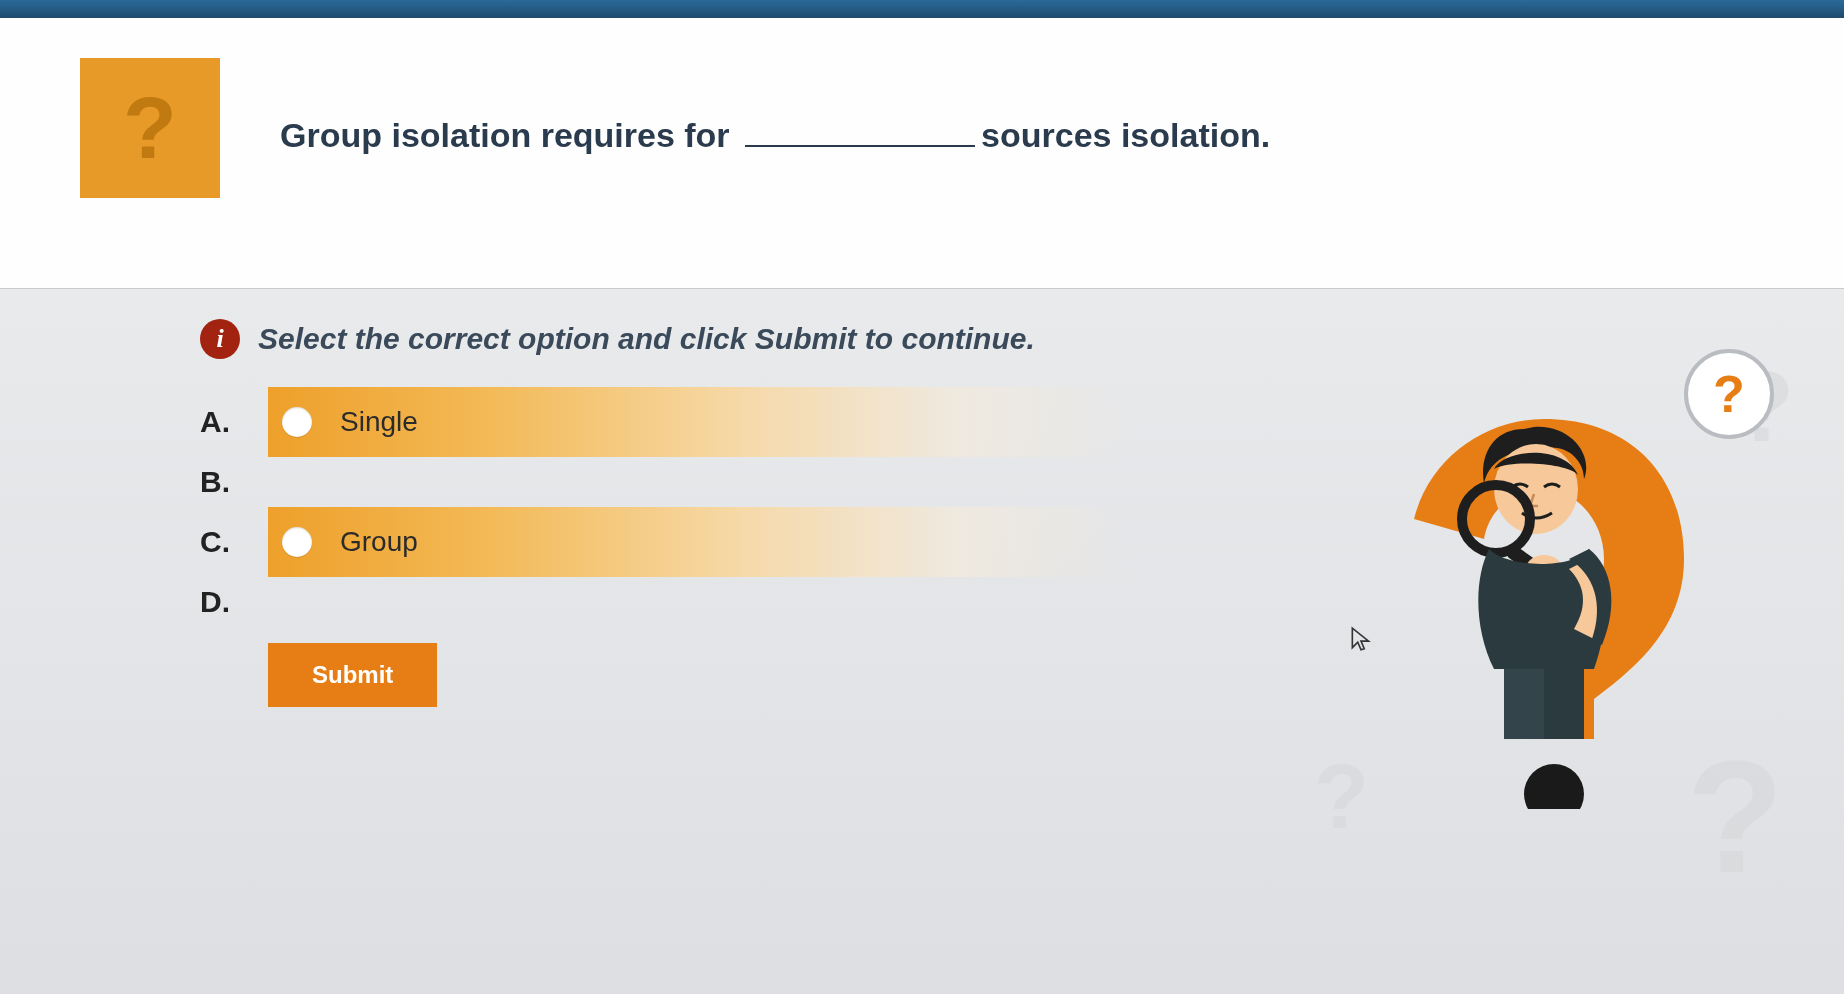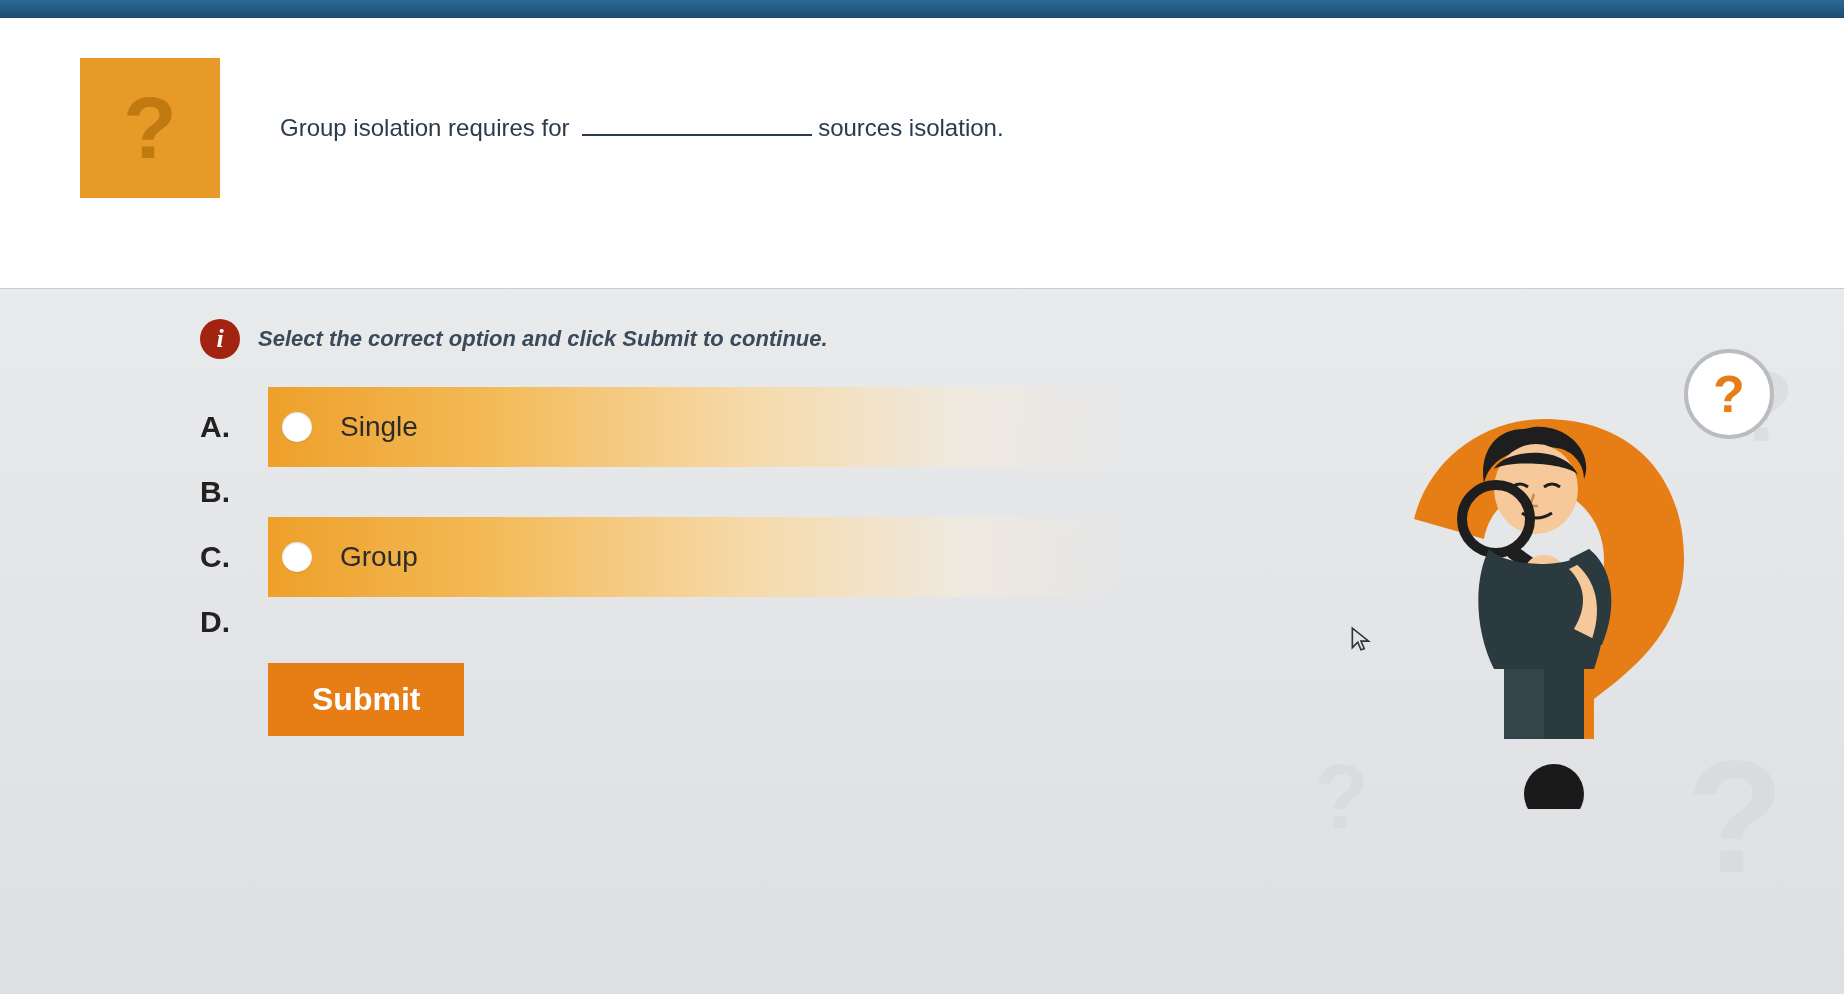--- a/index.html
+++ b/index.html
@@ -38,22 +38,22 @@
   flex-shrink: 0;
   margin-top: -10px;
 }
 .q-badge-inner {
   font-size: 88px;
   font-weight: 700;
   color: #c07a10;
   font-family: Arial, sans-serif;
 }
 .question-text {
-  font-size: 24px;
-  font-weight: 400;
+  font-size: 34px;
+  font-weight: 700;
   color: #2a3b4d;
   line-height: 1.5;
   padding-top: 42px;
 }
 .blank {
   display: inline-block;
   border-bottom: 2px solid #2a3b4d;
   width: 230px;
   margin: 0 6px;
 }
@@ -77,21 +77,21 @@
   color: #fff;
   display: flex;
   align-items: center;
   justify-content: center;
   font-family: Georgia, serif;
   font-style: italic;
   font-weight: 700;
   font-size: 26px;
 }
 .instruction-text {
-  font-size: 22px;
+  font-size: 30px;
   font-style: italic;
   font-weight: 600;
   color: #3a4a5a;
 }
 .options {
   display: flex;
   flex-direction: column;
   gap: 8px;
   margin-left: 0;
 }
@@ -102,21 +102,21 @@
 }
 .option-letter {
   width: 44px;
   font-size: 30px;
   font-weight: 700;
   color: #222;
   text-align: left;
 }
 .option-bar {
   flex: 0 0 860px;
-  height: 80px;
+  height: 70px;
   background: linear-gradient(to right, #eea02a 0%, #f3b955 25%, #f6d9a8 55%, #efe9df 80%, rgba(239,233,223,0) 100%);
   display: flex;
   align-items: center;
   padding-left: 14px;
   gap: 28px;
   cursor: pointer;
 }
 .radio-dot {
   width: 30px;
   height: 30px;
@@ -131,21 +131,21 @@
 }
 .submit-row {
   margin-top: 24px;
   margin-left: 68px;
 }
 .submit-btn {
   background: #e77e15;
   color: #fff;
   border: none;
   padding: 18px 44px;
-  font-size: 32px;
+  font-size: 24px;
   font-weight: 600;
   cursor: pointer;
 }
 
 .illus {
   position: absolute;
   right: 40px;
   top: 40px;
   width: 520px;
   height: 560px;

